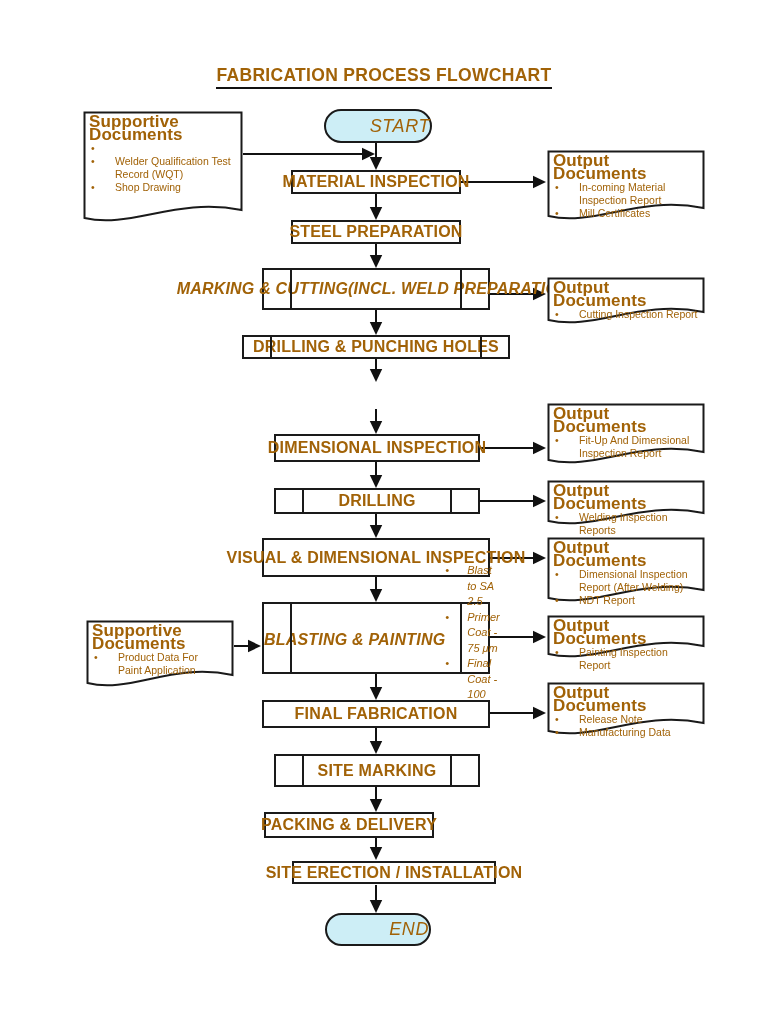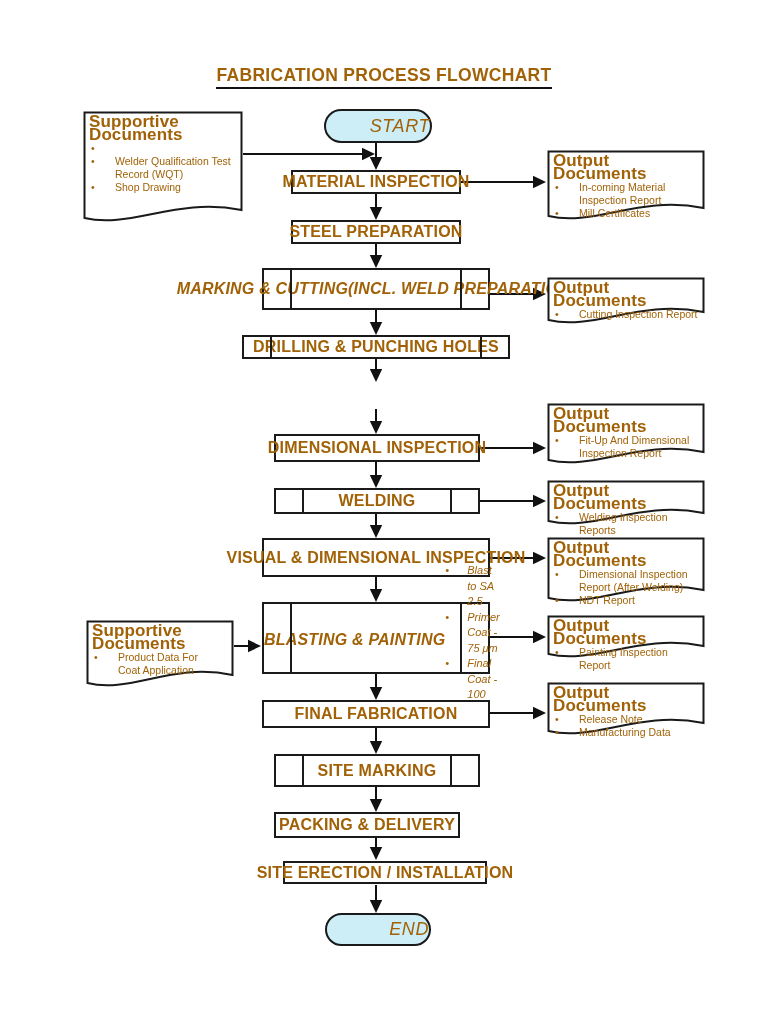--- a/index.html
+++ b/index.html
@@ -95,21 +95,21 @@
   <div class="proc predef" style="left:242px;top:325px;width:268px;height:24px">
     <span class="plab">DRILLING &amp; PUNCHING HOLES</span>
   </div>
 
 
   <div class="proc" style="left:274px;top:424px;width:206px;height:28px">
     <span class="plab">DIMENSIONAL INSPECTION</span>
   </div>
 
   <div class="proc predef" style="left:274px;top:478px;width:206px;height:26px">
-    <span class="plab">WELDING</span>
+    <span class="plab">DRILLING</span>
   </div>
 
   <div class="proc" style="left:262px;top:528px;width:228px;height:39px">
     <span class="plab">VISUAL &amp; DIMENSIONAL INSPECTION</span>
   </div>
 
   <div class="proc predef proc-col" style="left:262px;top:592px;width:228px;height:72px">
     <div class="plab">BLASTING &amp; PAINTING</div>
     <div class="pbullets">
       <div class="pb">
@@ -128,25 +128,25 @@
   </div>
 
   <div class="proc" style="left:262px;top:690px;width:228px;height:28px">
     <span class="plab">FINAL FABRICATION</span>
   </div>
 
   <div class="proc predef" style="left:274px;top:744px;width:206px;height:33px">
     <span class="plab">SITE MARKING</span>
   </div>
 
-  <div class="proc" style="left:274px;top:802px;width:186px;height:26px">
+  <div class="proc" style="left:264px;top:802px;width:170px;height:26px">
     <span class="plab">PACKING &amp; DELIVERY</span>
   </div>
 
-  <div class="proc" style="left:283px;top:851px;width:204px;height:23px">
+  <div class="proc" style="left:292px;top:851px;width:204px;height:23px">
     <span class="plab">SITE ERECTION / INSTALLATION</span>
   </div>
 
   <div class="doc" style="left:83px;top:101px;width:160px;height:114px">
       <svg width="160" height="114" viewBox="0 0 160 114">
         <path d="M1.5,1.5 L158.5,1.5 L158.5,99 C92.8,86 48.0,118 1.5,107 Z" fill="#fff" stroke="#1a1a1a" stroke-width="2"></path>
       </svg>
     <div class="doc-body">
       <div class="doc-title">Supportive Documents</div>
       <div class="doc-item">
@@ -164,21 +164,21 @@
   </div>
 
   <div class="doc" style="left:86px;top:610px;width:148px;height:70px">
       <svg width="148" height="70" viewBox="0 0 148 70">
         <path d="M1.5,1.5 L146.5,1.5 L146.5,55 C85.8,42 44.4,74 1.5,63 Z" fill="#fff" stroke="#1a1a1a" stroke-width="2"></path>
       </svg>
     <div class="doc-body">
       <div class="doc-title">Supportive Documents</div>
       <div class="doc-item">
           <span class="blt">•</span>
-          <span class="itx w95">Product Data For Coat Application</span>
+          <span class="itx w95">Product Data For Paint Application</span>
         </div>
     </div>
   </div>
 
   <div class="doc" style="left:547px;top:140px;width:158px;height:73px">
       <svg width="158" height="73" viewBox="0 0 158 73">
         <path d="M1.5,1.5 L156.5,1.5 L156.5,58 C91.6,45 47.4,77 1.5,66 Z" fill="#fff" stroke="#1a1a1a" stroke-width="2"></path>
       </svg>
     <div class="doc-body">
       <div class="doc-title">Output Documents</div>

